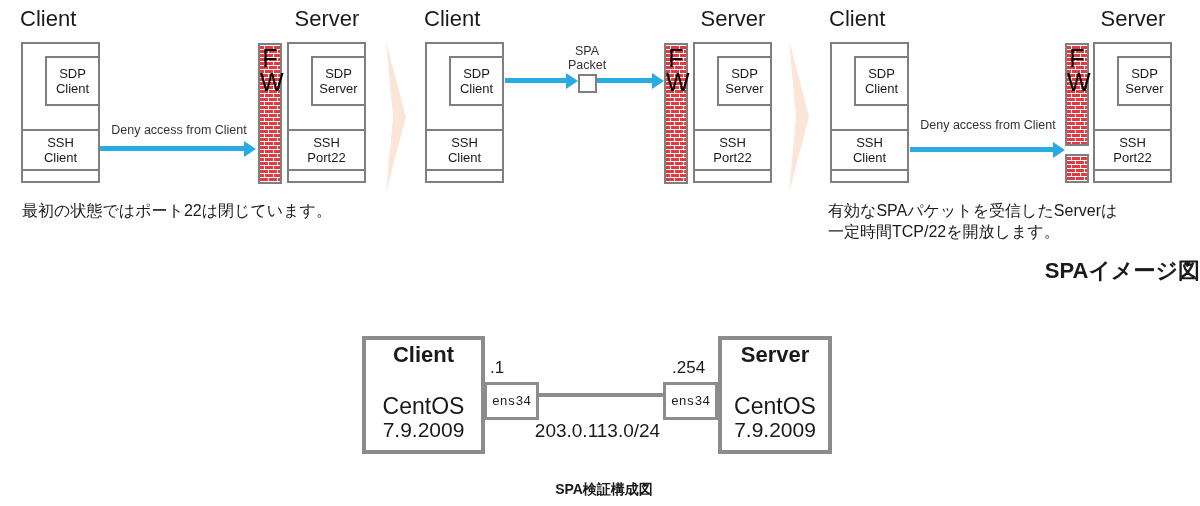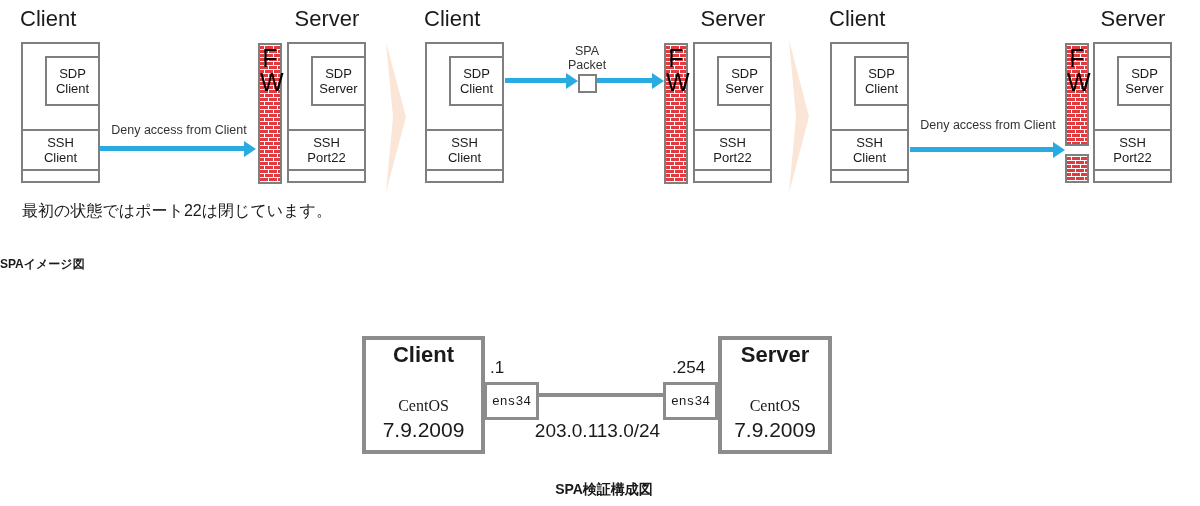--- a/index.html
+++ b/index.html
@@ -24,28 +24,28 @@
   .arrow{position:absolute;height:16px;}
   .arrow .shaft{position:absolute;left:0;right:11px;top:5px;height:5px;background:#29abe2;}
   .arrow .head{position:absolute;right:0;top:0;width:0;height:0;
                border-left:12px solid #29abe2;border-top:8px solid transparent;border-bottom:8px solid transparent;}
   .arrow-label{position:absolute;font-size:12.5px;line-height:14px;color:#333;text-align:center;white-space:nowrap;}
   .packet{position:absolute;width:19px;height:19px;border:2px solid #7f7f7f;background:#fff;box-sizing:border-box;}
   .packet-label{position:absolute;text-align:center;font-size:12.5px;line-height:13.5px;color:#333;}
   .packet-label span{display:block;}
   .chevron{position:absolute;}
   .caption{position:absolute;font-size:16px;line-height:21px;color:#1a1a1a;white-space:nowrap;}
-  .diagram-title{position:absolute;left:0;width:1200px;top:256px;text-align:left;
-                 font-size:12px;font-weight:bold;color:#1a1a1a;}
+  .diagram-title{position:absolute;left:0;width:1200px;top:256px;text-align:right;
+                 font-size:22px;font-weight:bold;color:#1a1a1a;}
 
   
   .net-box{position:absolute;top:336px;height:118px;border:4px solid #8c8c8c;background:#fff;
            box-sizing:border-box;text-align:center;z-index:2;}
   .net-box .name{font-weight:bold;font-size:22px;line-height:26px;margin-top:2px;}
-  .net-box .os{font-size:16px;line-height:24px;margin-top:26px;font-family:Liberation Serif, serif;}
+  .net-box .os{font-size:23px;line-height:24px;margin-top:26px;}
   .net-box .ver{font-size:21px;line-height:24px;}
   .iface{position:absolute;top:382px;width:55px;height:38px;border:3px solid #8c8c8c;background:#fff;
          box-sizing:border-box;display:flex;align-items:center;justify-content:center;font-size:13px;z-index:3;font-family:Liberation Mono, monospace;}
   .link-line{position:absolute;top:393px;height:4px;background:#8c8c8c;z-index:1;}
   .ip{position:absolute;top:358px;font-size:17px;color:#1a1a1a;}
   .subnet{position:absolute;top:420px;left:515px;width:165px;text-align:center;font-size:19px;color:#1a1a1a;}
   .net-title{position:absolute;top:481px;left:504px;width:200px;text-align:center;
              font-size:14px;font-weight:bold;color:#1a1a1a;}
 </style>
 </head>
@@ -209,20 +209,24 @@
         <span>Server</span>
       </div>
       <div class="cell cell-ssh">
         <span>SSH</span>
         <span>Port22</span>
       </div>
     </div>
   </section>
 
   <div class="caption" style="left:22px;top:200px">最初の状態ではポート22は閉じています。</div>
+  <div class="caption" style="left:828px;top:200px">
+    <span style="display:block">有効なSPAパケットを受信したServerは</span>
+    <span style="display:block">一定時間TCP/22を開放します。</span>
+  </div>
 
   <div class="diagram-title">SPAイメージ図</div>
 
   <div class="net-box" style="left:362px;width:123px">
     <div class="name">Client</div>
     <div class="os">CentOS</div>
     <div class="ver">7.9.2009</div>
   </div>
 
   <div class="ip" style="left:490px">.1</div>

